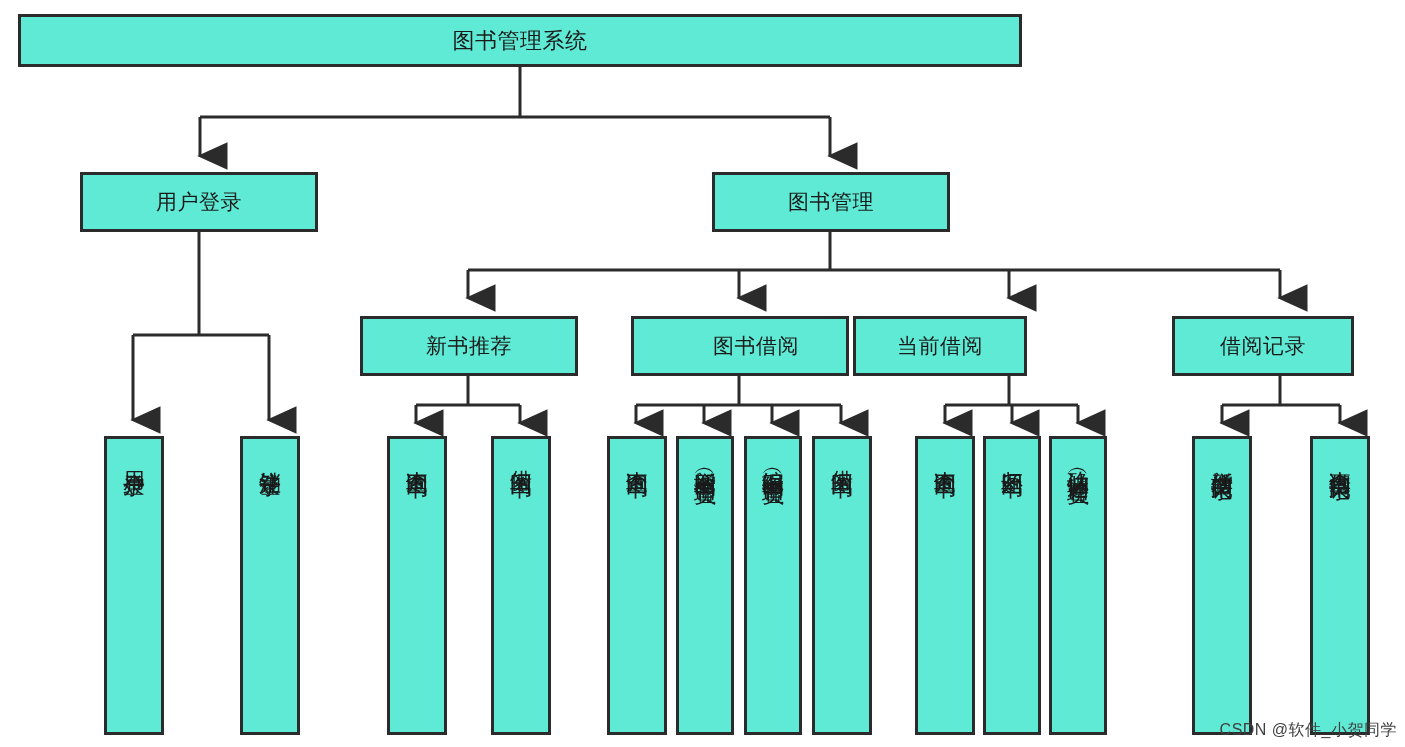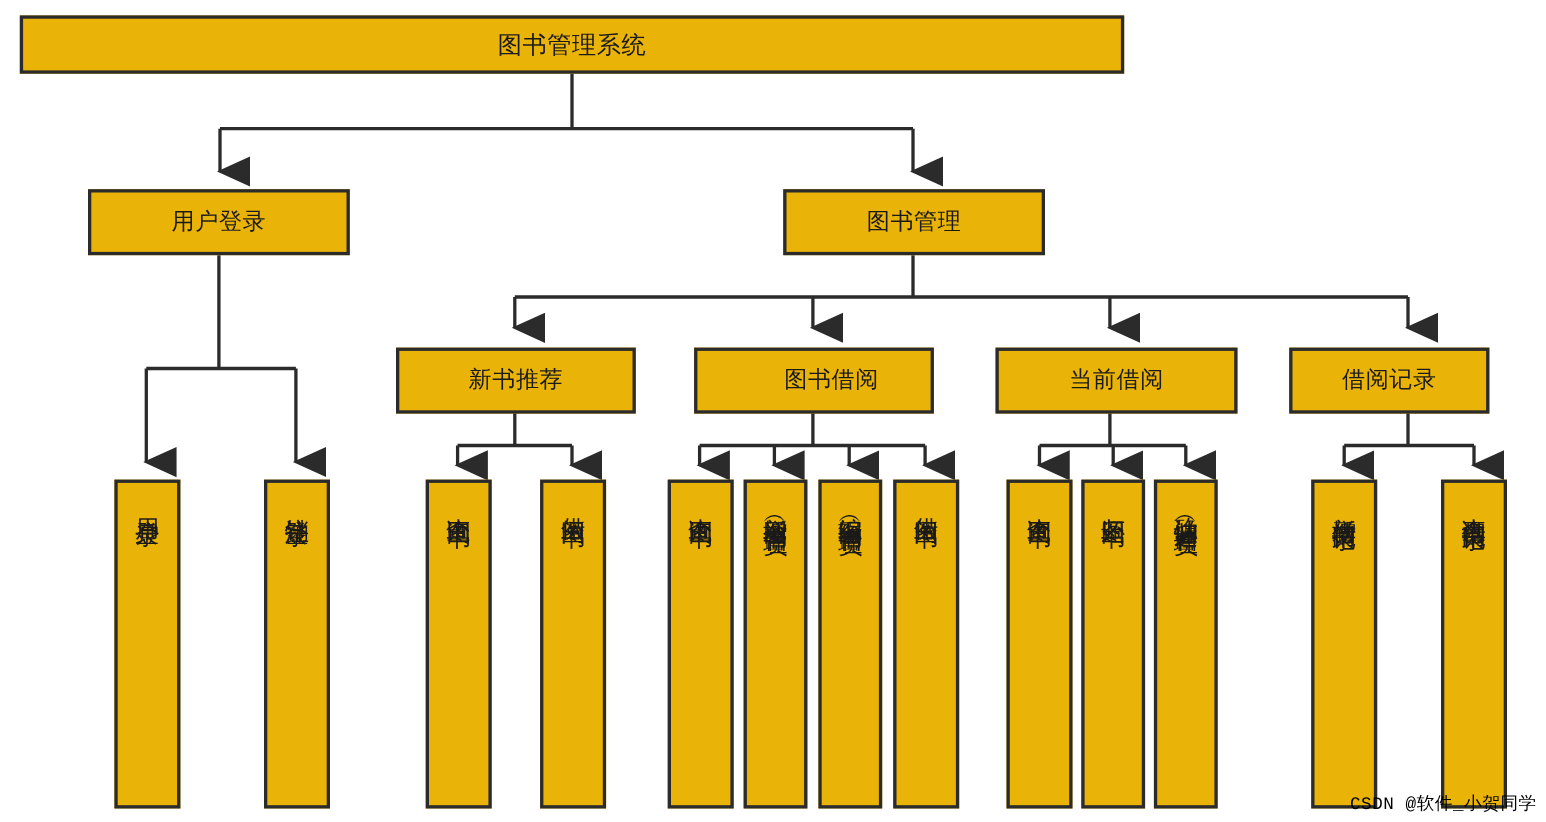--- a/index.html
+++ b/index.html
@@ -21,21 +21,21 @@
     position: absolute;
     left: 0;
     top: 0;
     width: 1405px;
     height: 747px;
   }
   .node-box {
     position: absolute;
     box-sizing: border-box;
     border: 3px solid #2b2b2b;
-    background: #eab308;
+    background: #5eead4;
     display: flex;
     align-items: center;
     justify-content: center;
     color: #1a1a1a;
     text-align: center;
   }
   .node-label {
     display: block;
     line-height: 1.18;
     letter-spacing: 0.5px;
@@ -58,25 +58,24 @@
     text-orientation: upright;
     font-size: 22px;
     letter-spacing: 2px;
     white-space: nowrap;
   }
   #watermark {
     position: absolute;
     right: 8px;
     bottom: 6px;
     font-size: 16px;
-    color: #000000;
+    color: #404040;
     letter-spacing: 0.5px;
     white-space: nowrap;
     pointer-events: none;
-    font-family: Liberation Mono, monospace;
   }
 </style>
 </head>
 <body>
 
 <div id="diagram-root">
 
   <svg id="edges-layer" viewBox="0 0 1405 747" width="1405" height="747" xmlns="http://www.w3.org/2000/svg">
     <defs>
       <marker id="arrow" viewBox="0 0 12 12" refX="6" refY="10" markerWidth="11" markerHeight="11" orient="auto-start-reverse">
@@ -141,21 +140,21 @@
   </div>
 
   <div class="node-box node-h" style="left:712px; top:172px; width:238px; height:60px;">
     <span class="node-label">图书管理</span>
   </div>
 
   <div class="node-box node-h" style="left:631px; top:316px; width:218px; height:60px;padding-left:32px;">
     <span class="node-label">图书借阅</span>
   </div>
 
-  <div class="node-box node-h" style="left:905px; top:316px; width:220px; height:60px;">
+  <div class="node-box node-h" style="left:853px; top:316px; width:174px; height:60px;">
     <span class="node-label">当前借阅</span>
   </div>
 
   <div class="node-box node-h" style="left:1172px; top:316px; width:182px; height:60px;text-align:right;">
     <span class="node-label">借阅记录</span>
   </div>
 
   <div class="node-box node-v" style="left:104px; top:436px; width:60px; height:299px;">
     <span class="node-label">用户登录</span>
   </div>

